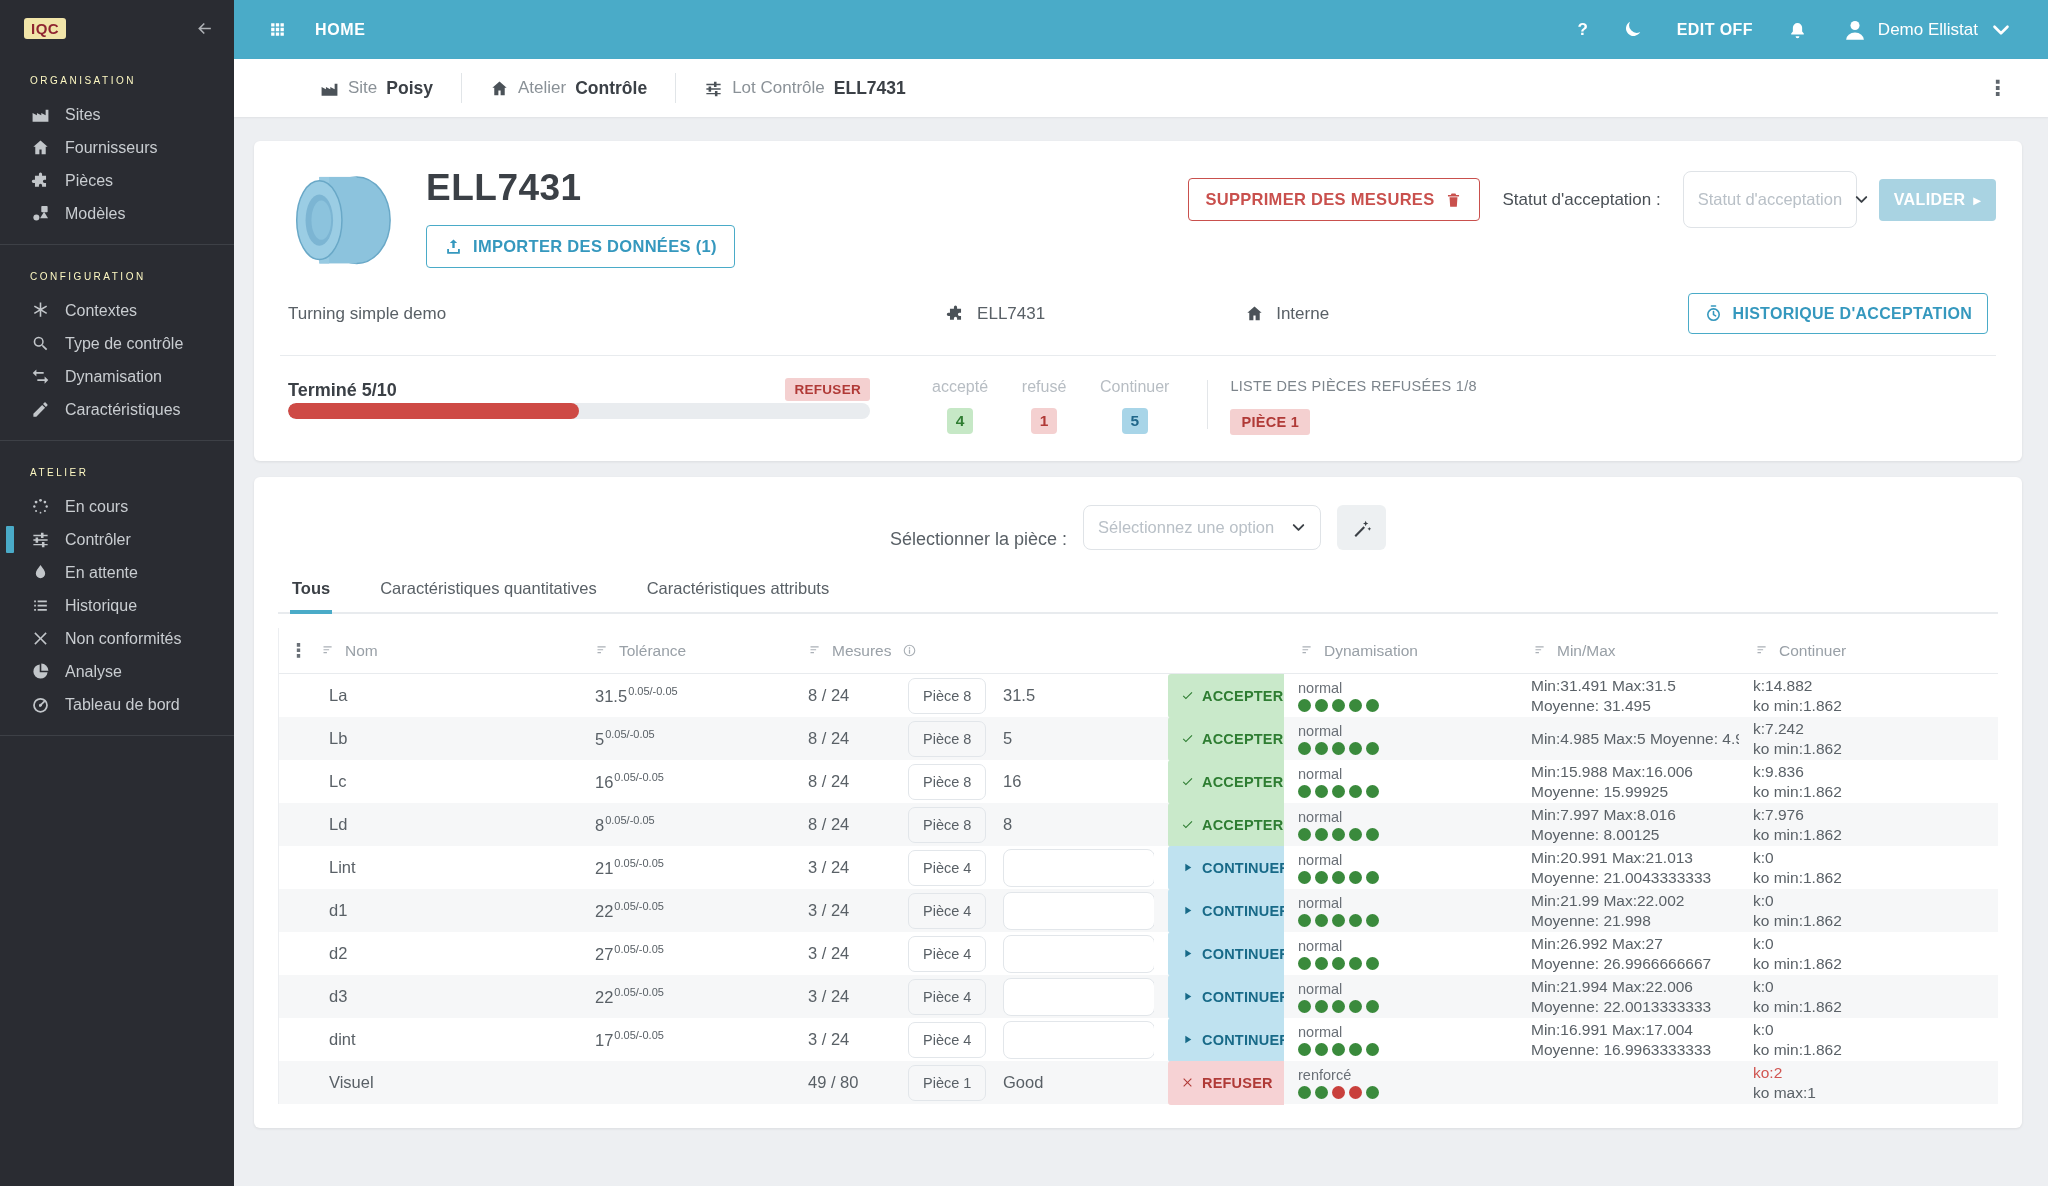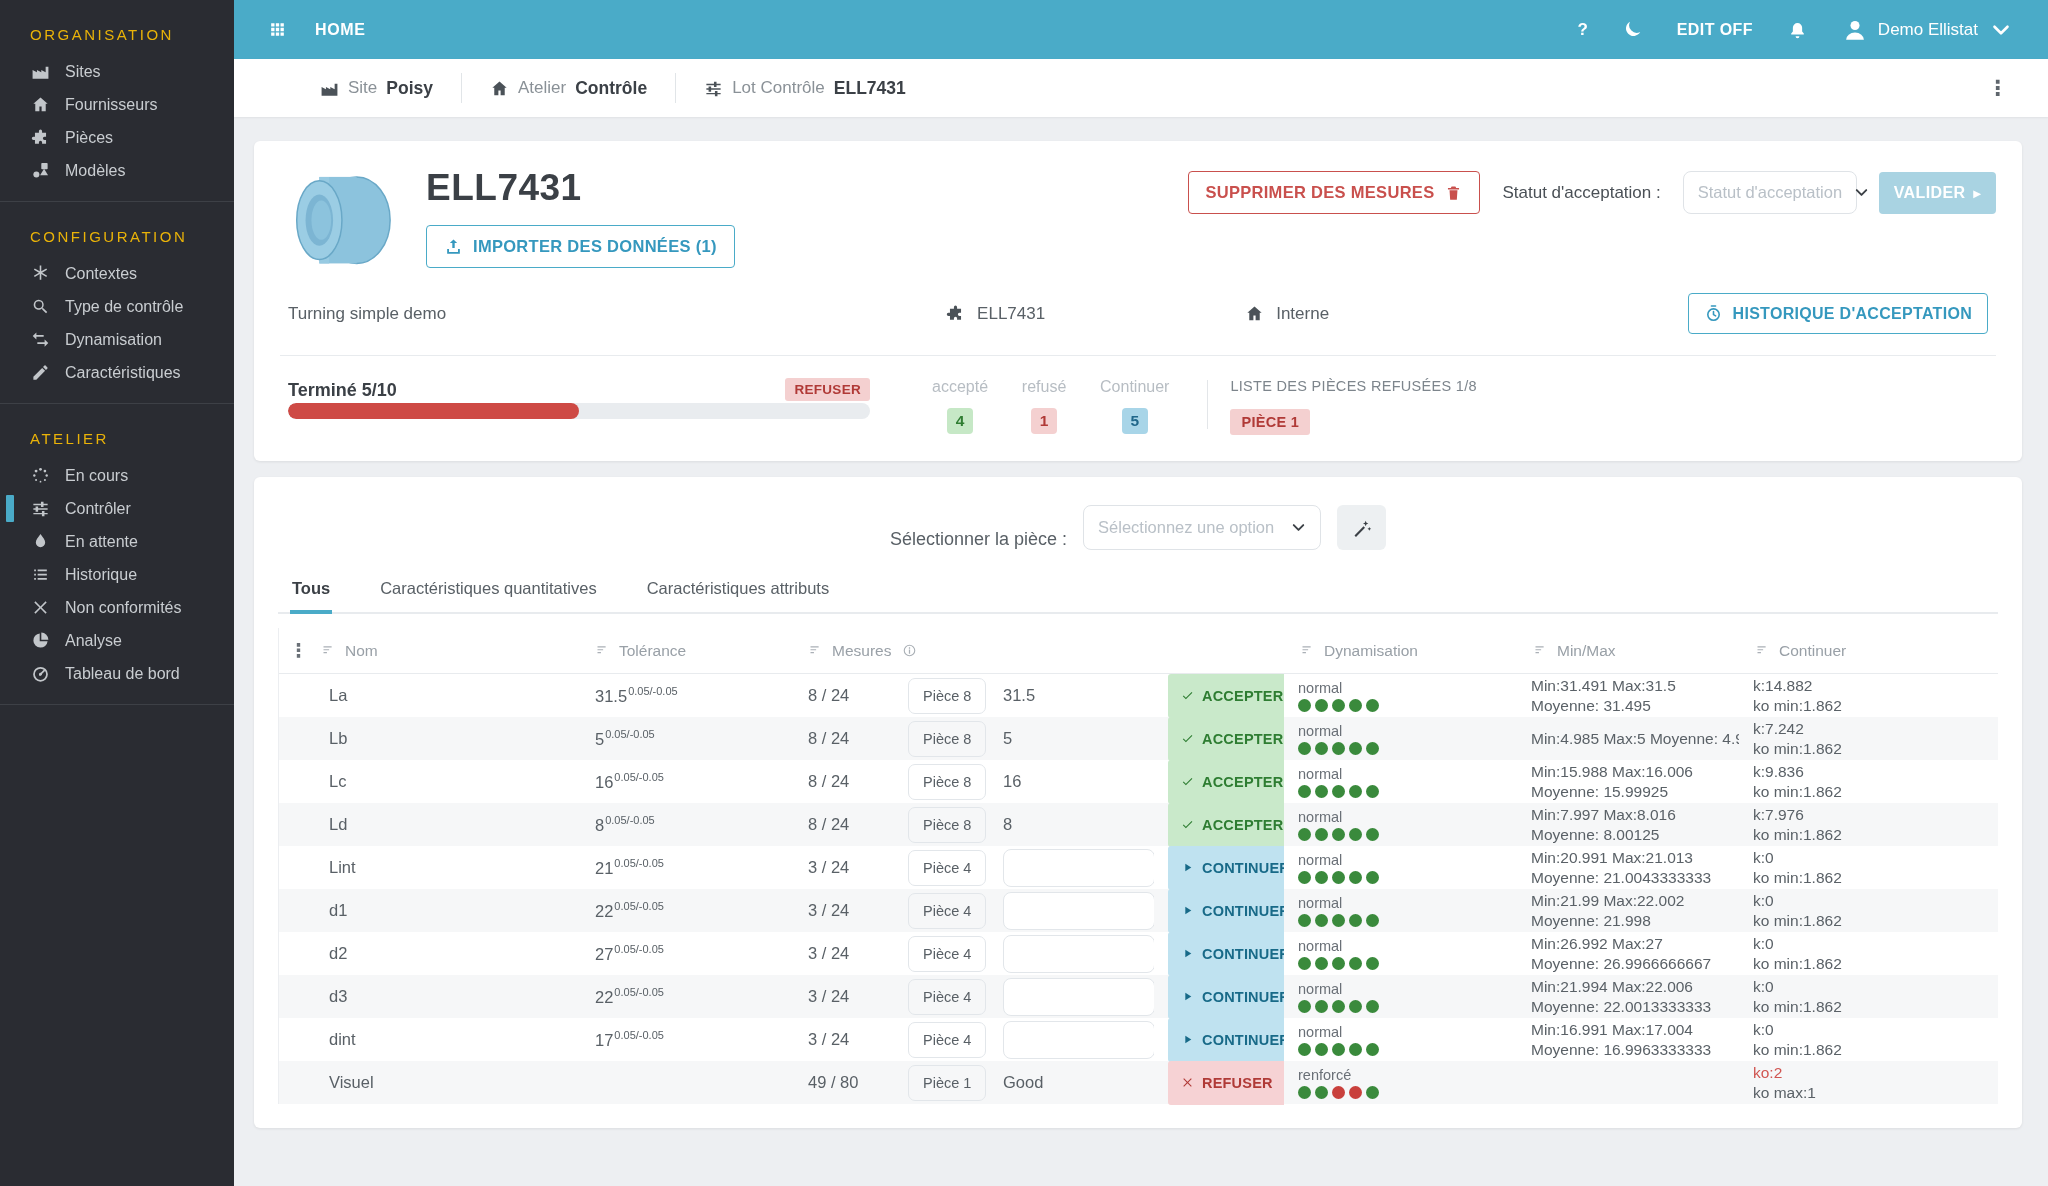--- a/index.html
+++ b/index.html
@@ -13,21 +13,21 @@
   html,body{width:2048px;height:1186px;overflow:hidden}
   body{font-family:"Liberation Sans","DejaVu Sans",sans-serif;background:var(--page);color:var(--txt);display:flex}
   .icw{display:inline-flex;align-items:center;justify-content:center;flex:0 0 auto}
   .icw svg{width:19px;height:19px;fill:currentColor}
   
   .sidebar{width:234px;height:100%;background:var(--sidebar);flex:0 0 auto;color:#c9cdd1}
   .sb-top{display:flex;align-items:center;justify-content:space-between;padding:18px 20px 10px 24px}
   .logo{background:#f1e5a9;color:#8f2430;font-weight:bold;font-size:15px;padding:2px 7px;border-radius:3px;letter-spacing:.5px}
   .sb-collapse{color:#aeb1b5;cursor:pointer}
   .nav-section{padding:10px 0 14px;border-bottom:1px solid #3d4046;margin:0 0}
-  .nav-title{color:#eab308;font-size:15px;letter-spacing:2.5px;margin:16px 8px 12px 30px}
+  .nav-title{color:#fef9c3;font-size:10px;letter-spacing:2.5px;margin:16px 8px 12px 30px}
   .nav-item{display:flex;align-items:center;gap:15px;padding:7px 10px 7px 30px;font-size:16px;position:relative;cursor:pointer}
   .nav-item .icw{color:#c2c6ca;width:20px}
   .nav-item.active::before{content:"";position:absolute;left:6px;top:3px;bottom:3px;width:8px;background:var(--accent);border-radius:1px}
   
   .main{flex:1;display:flex;flex-direction:column;height:100%}
   .topbar{height:59px;background:var(--topbar-bg,#4aabc8);display:flex;align-items:center;color:#fff;padding:0 34px;flex:0 0 auto}
   .tb-apps{color:#fff;cursor:pointer}
   .tb-home{font-weight:bold;font-size:16px;letter-spacing:.6px;margin-left:28px;cursor:pointer}
   .tb-right{margin-left:auto;display:flex;align-items:center;gap:34px}
   .tb-right .icw svg{width:21px;height:21px}
@@ -47,21 +47,21 @@
   .card1{padding:22px 26px 24px}
   
   .hdr-row{display:flex;align-items:flex-start}
   .part-thumb{width:118px;height:100px;margin:8px 28px 0 0}
   .hdr-left h1{color:var(--ink);font-size:37px;letter-spacing:.5px;margin:4px 0 16px}
   .btn{display:inline-flex;align-items:center;gap:10px;border-radius:4px;font-weight:bold;cursor:pointer;background:#fff;border:1px solid transparent}
   .btn-teal{border-color:var(--accent);color:#3598be;font-size:16.5px;padding:11px 17px;letter-spacing:.3px}
   .btn-red{border-color:var(--danger);color:var(--danger);font-size:16.5px;padding:11px 16px;letter-spacing:.3px}
   .hdr-right{margin-left:auto;display:flex;align-items:center;gap:22px;margin-top:8px}
   .statut-label{color:#4a5056;font-weight:normal;font-size:17px}
-  .select{display:flex;align-items:center;justify-content:space-between;gap:10px;border:1px solid #dfe3e7;border-radius:8px;height:43px;padding:0 12px 0 14px;cursor:pointer;background:#fff}
+  .select{display:flex;align-items:center;justify-content:space-between;gap:10px;border:1px solid #dfe3e7;border-radius:8px;height:57px;padding:0 12px 0 14px;cursor:pointer;background:#fff}
   .select .ph{color:#b9c0c7;font-size:16.5px;white-space:nowrap}
   .select .icw{color:#3b4046}
   .sel-statut{width:174px}
   .btn-valider{background:#a9d3e2;color:#fff;border:none;font-weight:bold;font-size:16px;letter-spacing:.4px;padding:12px 15px;border-radius:4px;display:inline-flex;align-items:center;gap:8px;cursor:pointer}
   .btn-valider .arr{font-size:14px}
   
   .tabs{display:flex;gap:44px;border-bottom:2px solid var(--line);margin-top:26px;padding:0 8px}
   .tab{padding:12px 2px 13px;font-size:17px;color:var(--txt);cursor:pointer;margin-bottom:-2px}
   .tab.active{color:var(--ink);font-weight:bold;border-bottom:4px solid var(--accent)}
   
@@ -133,20 +133,28 @@
   .dot{width:13px;height:13px;border-radius:50%;display:inline-block}
   .dot.green{background:var(--dot-g)}
   .dot.red{background:var(--dot-r)}
   .td-mm div,.td-ct div{font-size:15.5px;line-height:20px;color:#5a6167}
   .td-ct div.alert{color:#d05551}
 </style>
 </head>
 <body>
 
 <aside class="sidebar">
+  <div class="sb-top">
+    <span class="logo">IQC</span>
+    <span class="sb-collapse icw">
+        <svg viewBox="0 0 24 24" fill="currentColor">
+          <path d="M20 11H7.8l4.6-4.6L11 5l-7 7 7 7 1.4-1.4L7.8 13H20z"></path>
+        </svg>
+      </span>
+  </div>
   <nav>
       <div class="nav-section">
         <div class="nav-title">ORGANISATION</div>
         <div class="nav-item">
           <span class="icw">
             <svg viewBox="0 0 24 24" fill="currentColor">
               <path d="M2 21V10l5.5 3V10l5.5 3V10l5.5 3V6H22v15H2z"></path>
             </svg>
           </span>
           <span class="nav-label">Sites</span>

